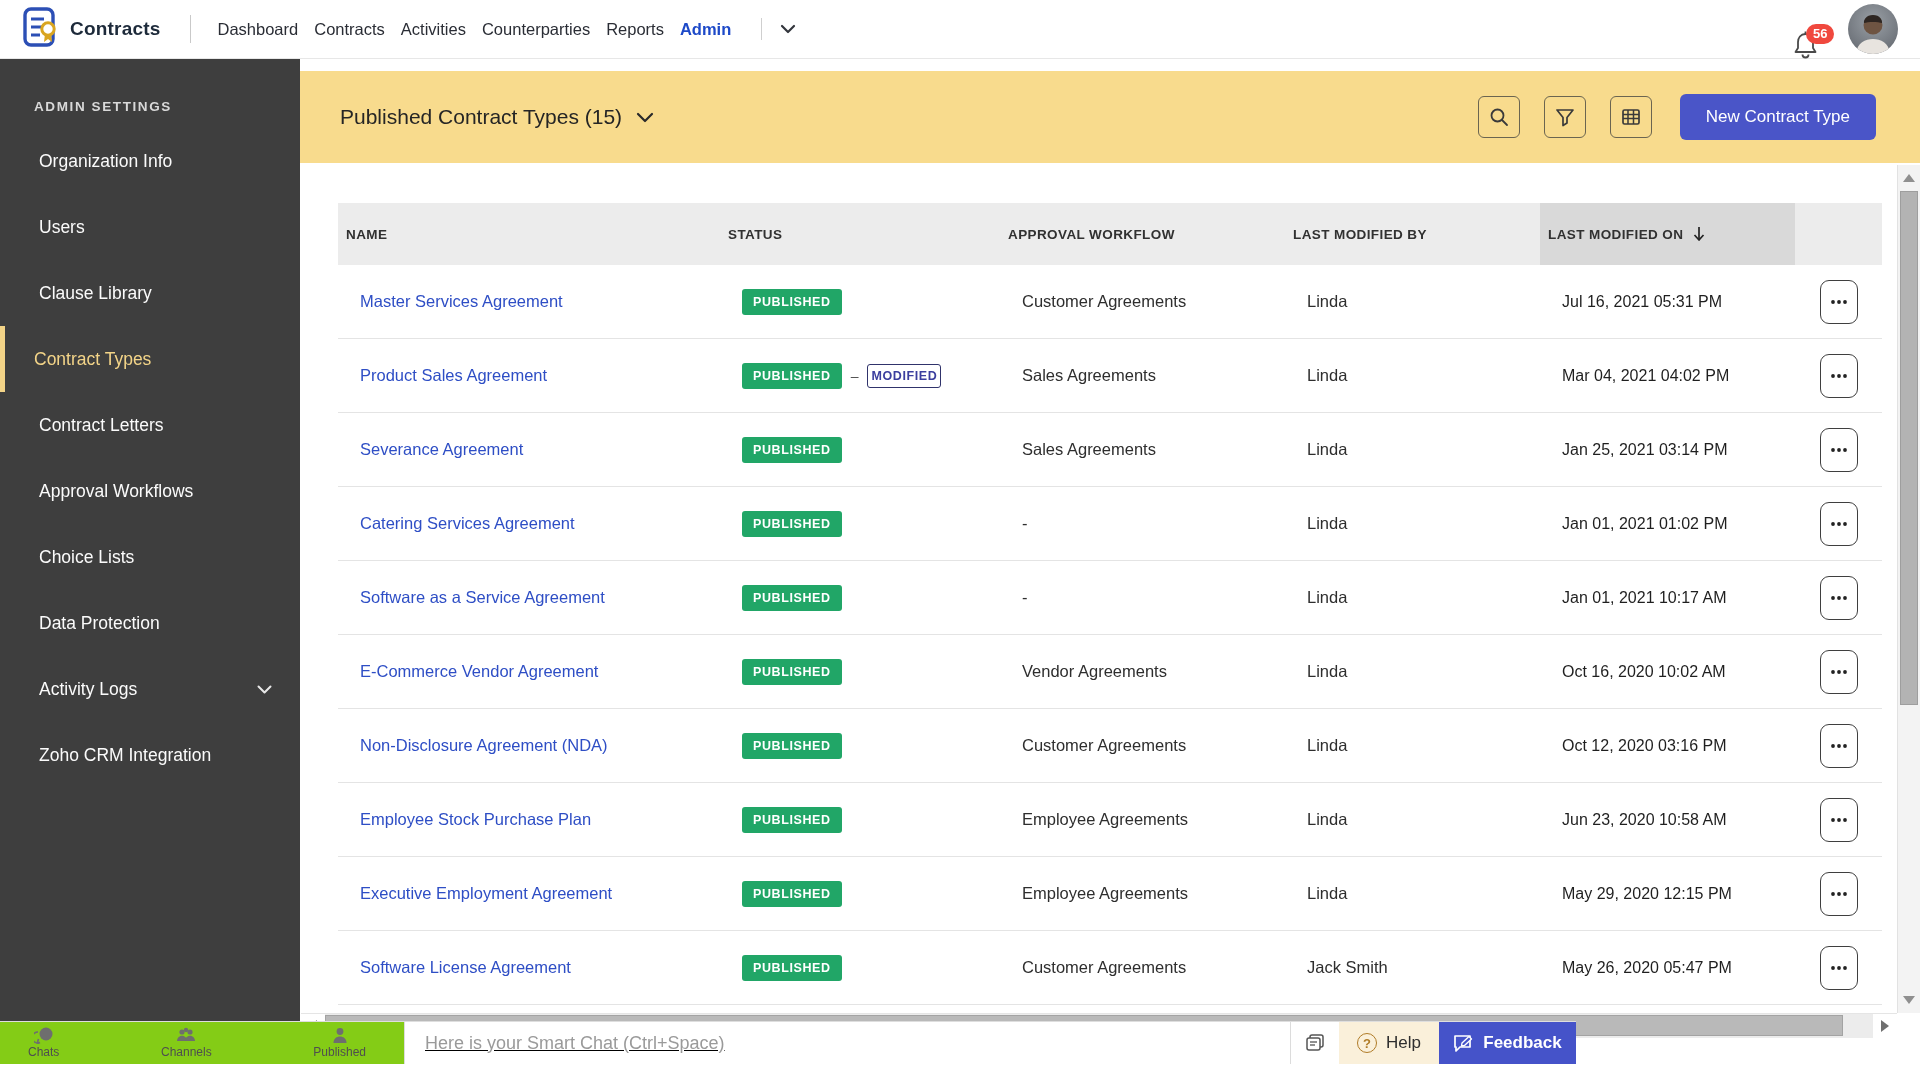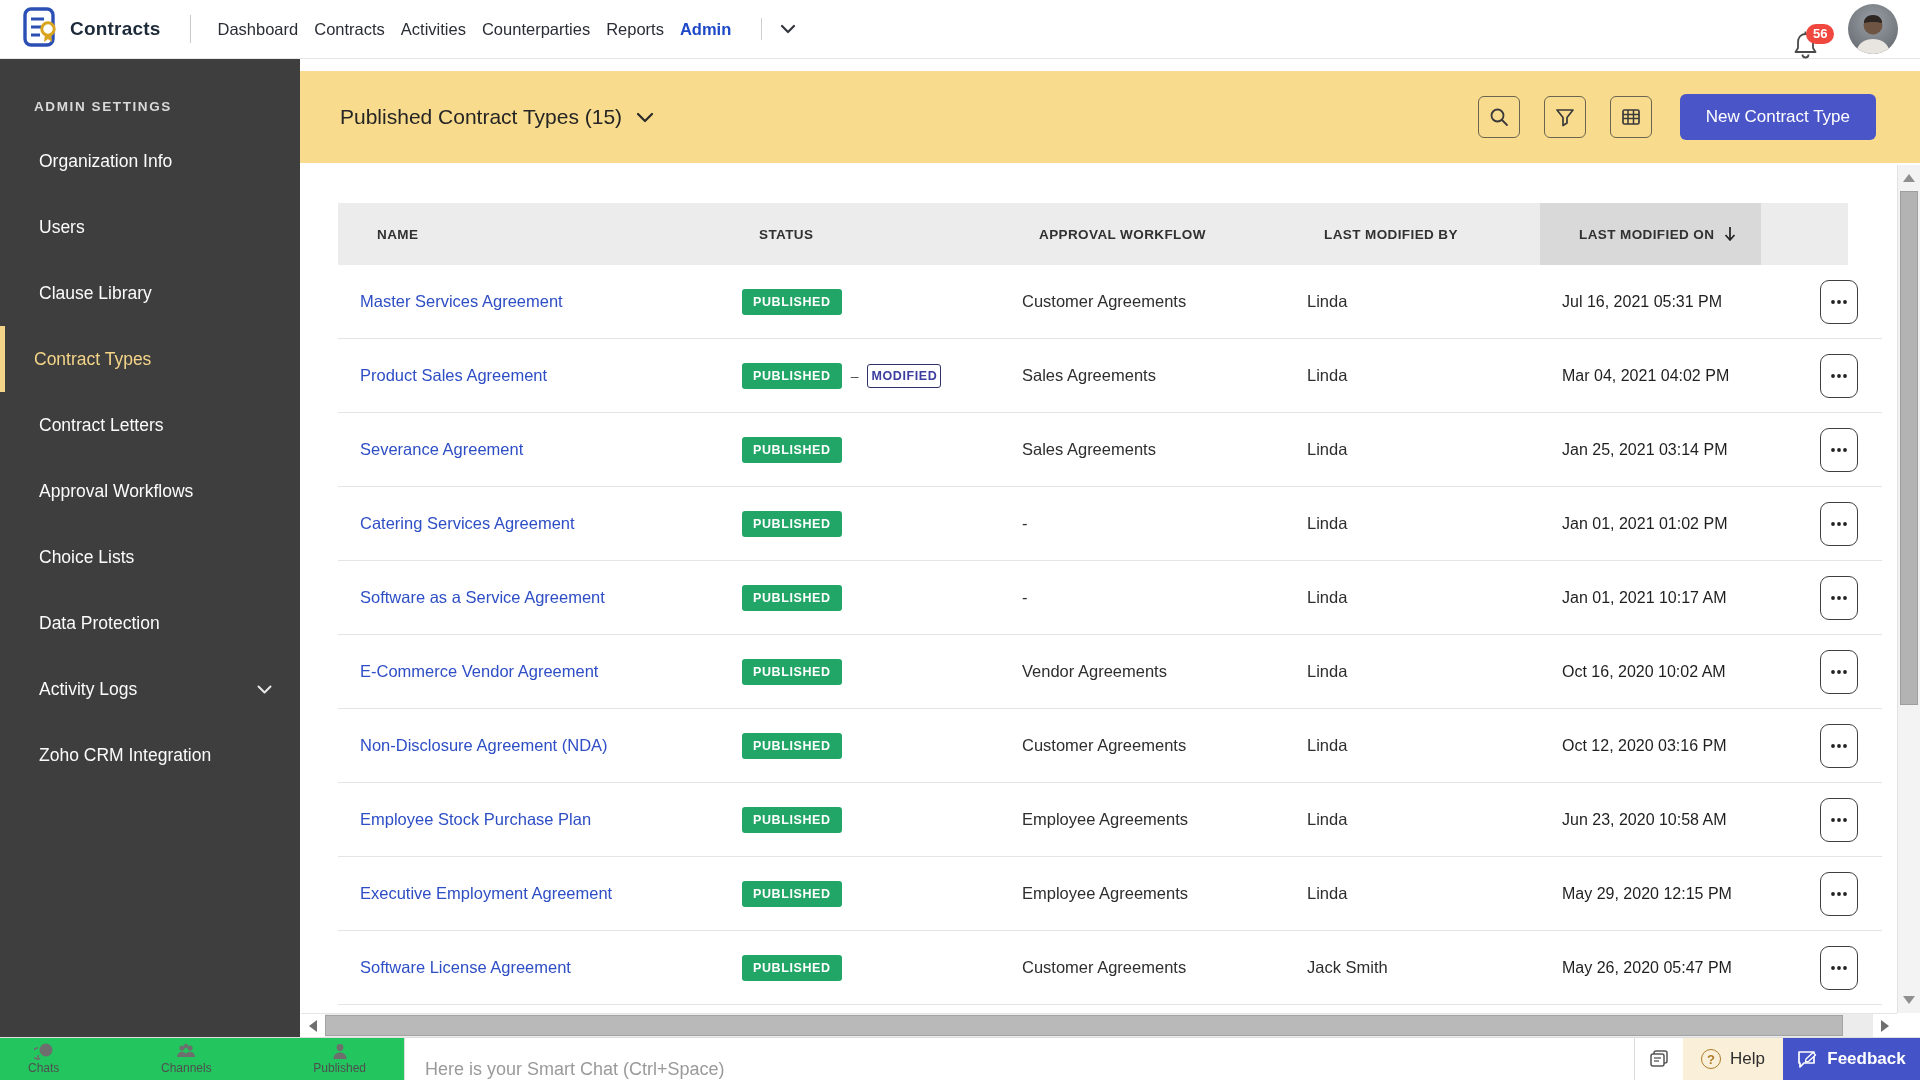--- a/index.html
+++ b/index.html
@@ -40,21 +40,21 @@
   .page-title { font-size:21px; color:#252525; font-weight:500; }
   .header-actions { margin-left:auto; display:flex; align-items:center; gap:24px; }
   .icon-btn { width:42px; height:42px; border:1.4px solid #6b6550; border-radius:6px; background:transparent;
               display:flex; align-items:center; justify-content:center; cursor:pointer; padding:0; }
   .new-btn { height:46px; padding:0 26px; background:#4a55c8; color:#fff; border:none; border-radius:6px;
              font-size:17px; font-family:inherit; cursor:pointer; margin-left:4px; }
 
   
   .table { position:absolute; left:338px; top:203px; width:1544px; z-index:2; }
   .thead { display:flex; height:62px; }
-  .th { background:#ececec; display:flex; align-items:center; padding-left:39px; font-size:13.5px;
+  .th { background:#ececec; display:flex; align-items:center; padding-left:8px; font-size:13.5px;
         font-weight:700; color:#313131; letter-spacing:0.4px; }
   .th.sorted { background:#d9d9d9; }
   .trow { display:flex; height:74px; align-items:center; border-bottom:1px solid #e4e4e4; background:#fff; }
   .td { padding-left:22px; display:flex; align-items:center; }
   .name-link { color:#2e4ec5; font-size:16.5px; text-decoration:none; cursor:pointer; }
   .cell-text { font-size:16.5px; color:#2e2e2e; }
   .cell-date { font-size:16px; color:#1f1f1f; }
   .badge-published { background:#21a667; color:#fff; font-size:12.5px; font-weight:700; letter-spacing:0.6px;
                      padding:6px 11px; border-radius:3px; }
   .badge-dash { color:#555; margin:0 9px; font-size:14px; }
@@ -75,28 +75,28 @@
   .hscroll { position:absolute; left:301px; bottom:43px; width:1596px; height:24px; background:#fafafa;
              border-top:1px solid #e5e5e5; display:flex; align-items:center; z-index:5; }
   .hs-left, .hs-right { width:24px; height:24px; background:#fff; display:flex; align-items:center;
                         justify-content:center; cursor:pointer; flex:0 0 auto; }
   .hs-track { flex:1; height:24px; background:#ececec; position:relative; }
   .hs-thumb { position:absolute; left:0; top:1px; height:21px; width:1518px; background:#b9b9b9;
               border:1px solid #a3a3a3; cursor:grab; }
   .sidebar-foot { position:absolute; left:0; bottom:43px; width:300px; height:24px; background:#3e3e3e; z-index:5; }
 
   
-  .bottombar { position:absolute; bottom:0; left:0; width:1920px; height:43px; background:#22c55e;
+  .bottombar { position:absolute; bottom:16px; left:0; width:1576px; height:43px; background:#84cc16;
                border-top:1px solid #dedede; display:flex; align-items:stretch; z-index:6; }
   .dock { width:404px; display:flex; align-items:center; justify-content:space-between; padding:0 38px 0 28px; }
   .dock-item { display:flex; flex-direction:column; align-items:center; justify-content:center; gap:1px;
                cursor:pointer; color:#6a6a6a; }
   .dock-item span { font-size:12px; color:#4f4f4f; }
   .bb-sep { width:1px; background:#dcdcdc; }
-  .smart-chat { flex:1; background:#fff; display:flex; align-items:flex-end; padding-left:20px; cursor:text; }
+  .smart-chat { flex:1; background:#fff; display:flex; align-items:center; padding-left:20px; cursor:text;text-decoration:underline; }
   .smart-chat-text { color:#9a9a9a; font-size:18px; }
   .chat-windows { width:48px; background:#fff; display:flex; align-items:center; justify-content:center; cursor:pointer; }
   .help-btn { width:100px; background:#faf0da; display:flex; align-items:center; justify-content:center; gap:9px;
               cursor:pointer; border:none; font-family:inherit; }
   .help-label { font-size:17px; color:#2e2e2e; }
   .q-circle { width:20px; height:20px; border:1.6px solid #b07c28; border-radius:50%; color:#b07c28;
               font-size:13px; font-weight:700; display:flex; align-items:center; justify-content:center; }
   .feedback-btn { width:137px; background:#4553c9; display:flex; align-items:center; justify-content:center;
                   gap:9px; cursor:pointer; border:none; font-family:inherit; }
   .feedback-label { font-size:17px; color:#fff; font-weight:600; }
@@ -238,21 +238,21 @@
         </div>
         <div class="th" style="width: 280px;">
           <span>STATUS</span>
         </div>
         <div class="th" style="width: 285px;">
           <span>APPROVAL WORKFLOW</span>
         </div>
         <div class="th" style="width: 255px;">
           <span>LAST MODIFIED BY</span>
         </div>
-        <div class="th sorted" style="width: 221px;">
+        <div class="th sorted" style="width: 255px;">
           <span>LAST MODIFIED ON</span>
           <span style="display:flex;margin-left:10px;">
             <svg width="12" height="16" viewBox="0 0 12 16">
               <line x1="6" y1="1" x2="6" y2="13" stroke="#222" stroke-width="1.7"></line>
               <polyline points="1.5,9 6,14 10.5,9" fill="none" stroke="#222" stroke-width="1.7" stroke-linejoin="round"></polyline>
             </svg>
           </span>
         </div>
         <div class="th" style="width: 87px;"></div>
       </div>

